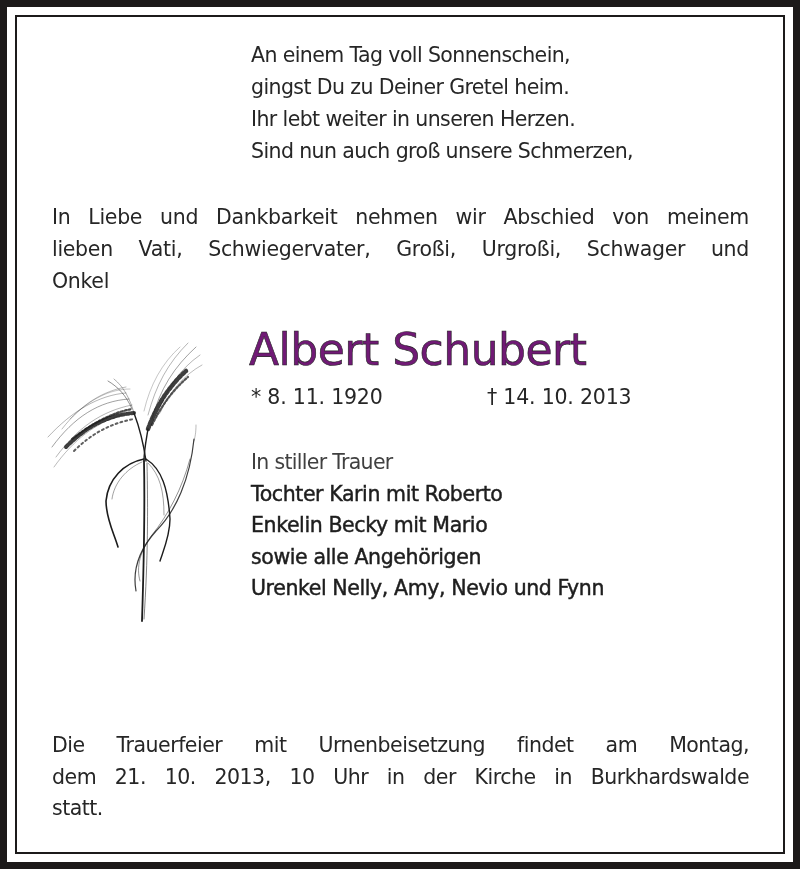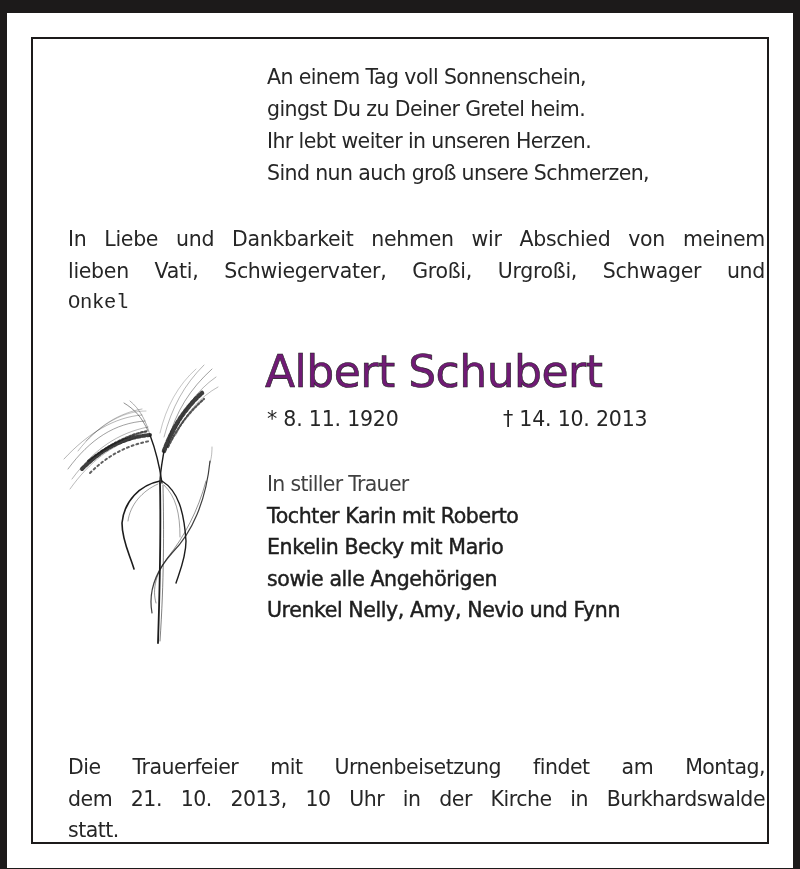--- a/index.html
+++ b/index.html
@@ -12,22 +12,21 @@
     .frame-outer {
       position: absolute;
       left: 0; top: 0;
       width: 800px; height: 869px;
       background: #1c1a1a;
       padding: 7px;
     }
     .frame-gap {
       width: 100%; height: 100%;
       background: #ffffff;
-      padding: 24px;
-      margin-top: 6px;
+      padding: 8px;
     }
     .frame-inner {
       position: relative;
       width: 100%; height: 100%;
       border: 2px solid #1c1a1a;
       background: #ffffff;
     }
     
     .txt {
       position: absolute;
@@ -59,21 +58,20 @@
     .intro .jline {
       display: block;
       text-align: justify;
       text-align-last: justify;
       height: 32px;
     }
     .intro .lline {
       display: block;
       text-align: left;
       height: 32px;
-      font-family: Liberation Mono, monospace;
     }
     .name {
       left: 232px;
       top: 305px;
       font-size: 44px;
       line-height: 56px;
       font-weight: 400;
       color: #701a75;
       letter-spacing: -0.5px;
       -webkit-text-stroke: 0.6px #1e1e1e;

